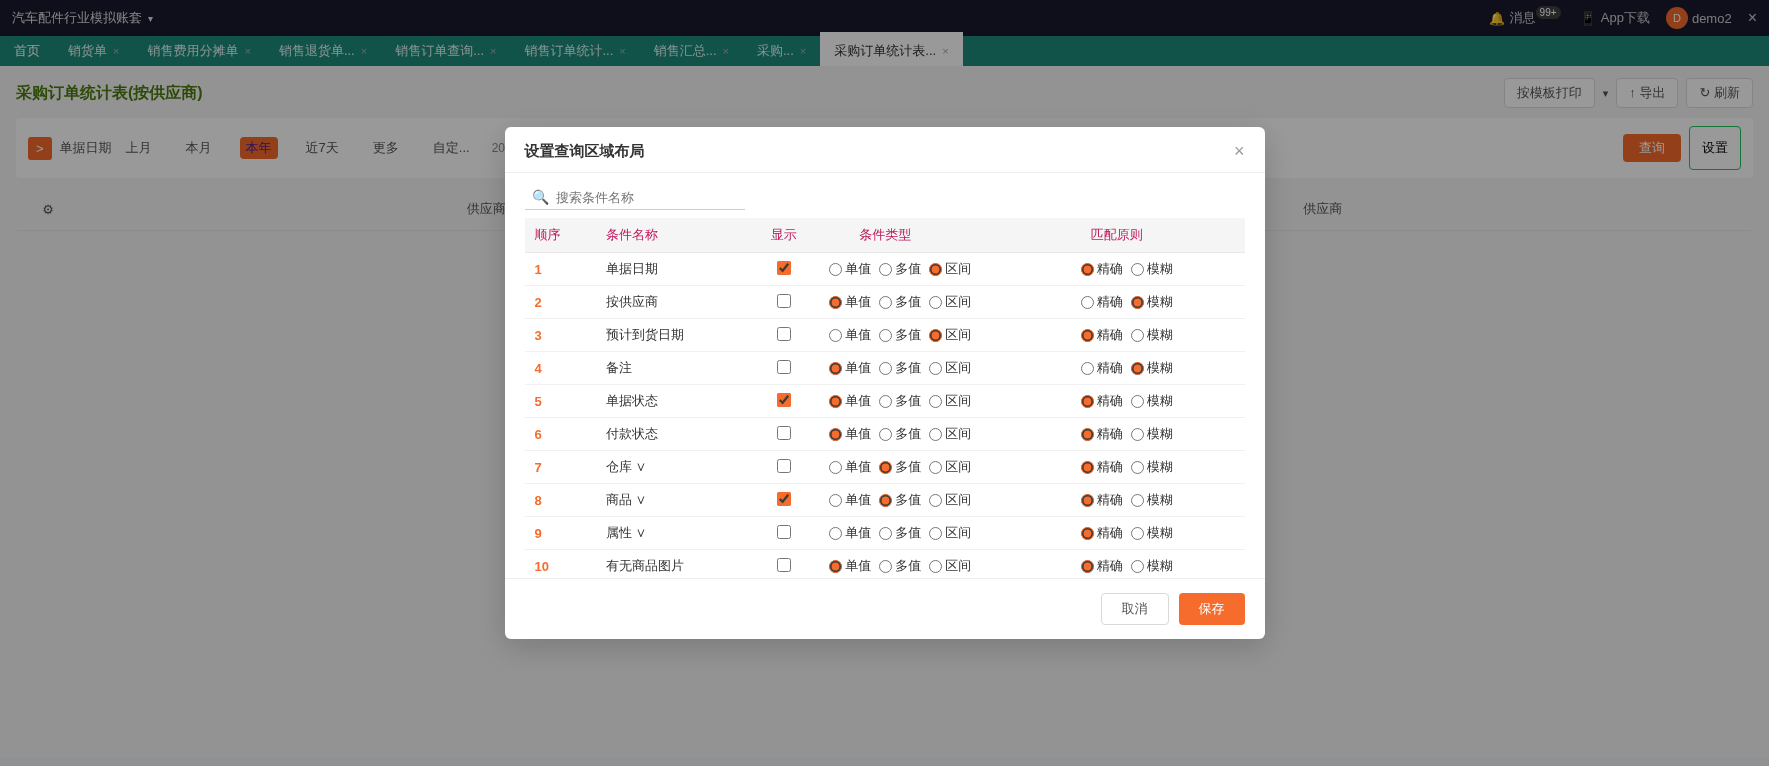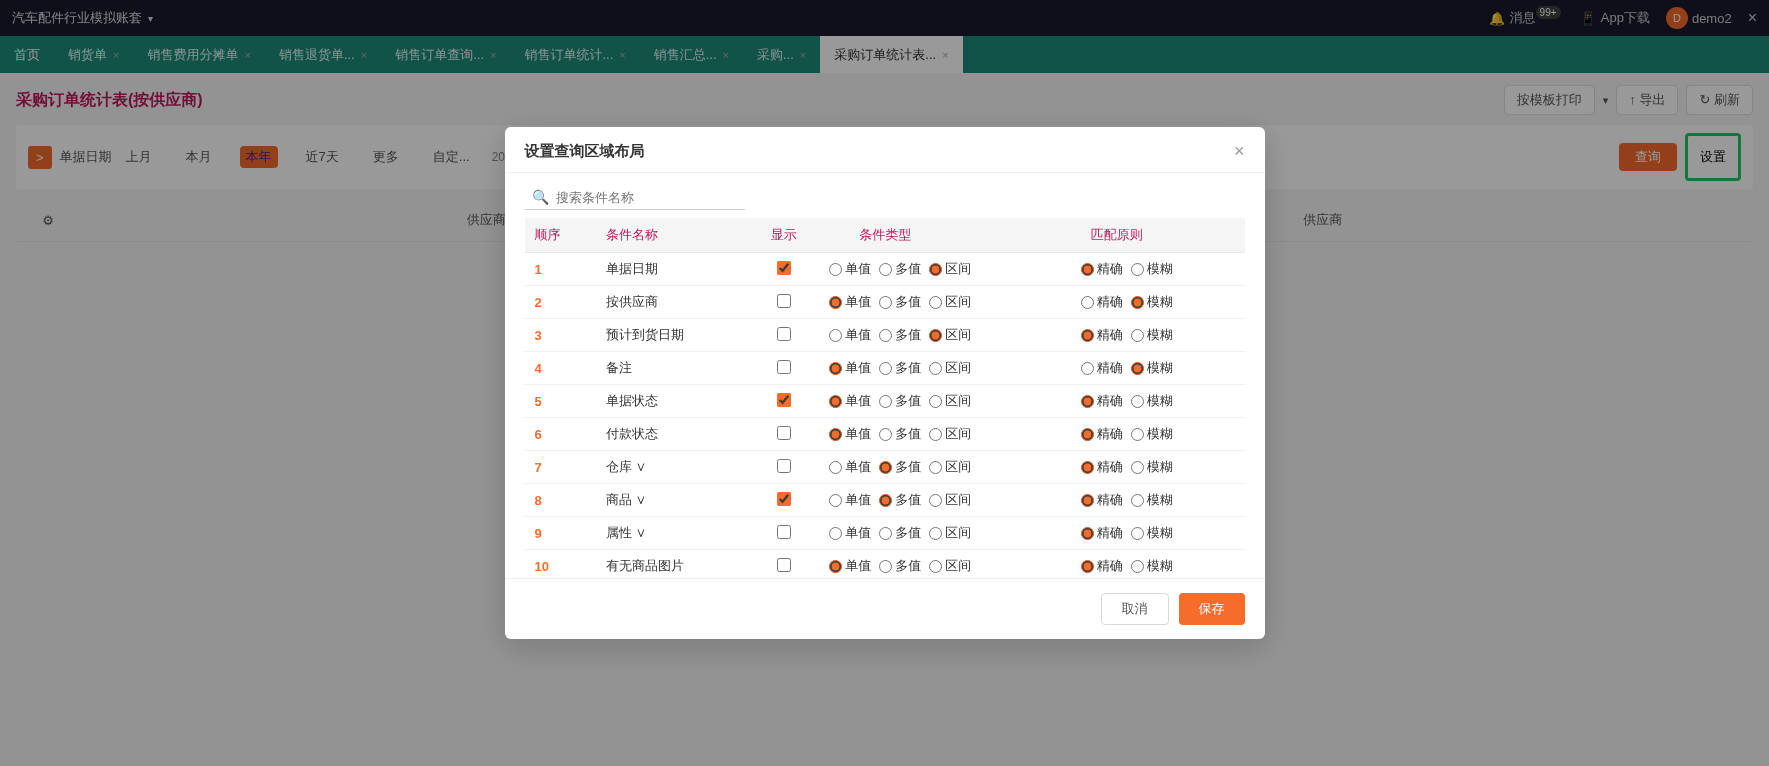--- a/index.html
+++ b/index.html
@@ -17,21 +17,21 @@
     }
     .top-bar-left { font-size: 13px; color: #ddd; display: flex; align-items: center; gap: 6px; }
     .top-bar-right { display: flex; align-items: center; gap: 16px; font-size: 13px; color: #ccc; }
     .top-bar-right .badge { background: #404040; color: #fff; border-radius: 8px; font-size: 10px; padding: 1px 4px; position: relative; top: -6px; left: -4px; }
     .top-bar-right .icon-btn { display: flex; align-items: center; gap: 4px; cursor: pointer; }
     .close-btn-top { color: #ccc; cursor: pointer; font-size: 16px; }
 
     
     .tab-bar {
       background: #1e8a7a;
-      height: 37px;
+      height: 30px;
       display: flex;
       align-items: center;
       padding: 0 0;
     }
     .tab-item {
       padding: 0 14px;
       height: 38px;
       display: flex;
       align-items: center;
       color: #e0f5f2;
@@ -54,21 +54,21 @@
       position: relative;
     }
 
     
     .page-header {
       display: flex;
       align-items: center;
       justify-content: space-between;
       margin-bottom: 10px;
     }
-    .page-title { font-size: 16px; font-weight: bold; color: #be185d; text-align: right; }
+    .page-title { font-size: 16px; font-weight: bold; color: #4d7c0f; text-align: right; }
     .page-actions { display: flex; align-items: center; gap: 8px; }
     .btn-print { background: #fff; border: 1px solid #ddd; border-radius: 4px; padding: 5px 12px; cursor: pointer; display: flex; align-items: center; gap: 4px; font-size: 13px; color: #555; }
     .btn-export { background: #fff; border: 1px solid #ddd; border-radius: 4px; padding: 5px 12px; cursor: pointer; font-size: 13px; color: #555; }
     .btn-refresh { background: #fff; border: 1px solid #ddd; border-radius: 4px; padding: 5px 12px; cursor: pointer; font-size: 13px; color: #555; }
 
     
     .filter-bar {
       background: #fff;
       border-radius: 4px;
       padding: 8px 12px;
@@ -77,21 +77,21 @@
       gap: 8px;
       margin-bottom: 10px;
     }
     .filter-toggle { background: #f56c2c; color: #fff; border: none; border-radius: 3px; padding: 4px 8px; cursor: pointer; font-size: 13px; }
     .filter-label { font-size: 13px; color: #555; }
     .filter-date-options { display: flex; align-items: center; gap: 22px; text-align: center; }
     .filter-date-options span { font-size: 13px; color: #555; cursor: pointer; padding: 2px 6px; border-radius: 3px; }
     .filter-date-options span.active { background: #f56c2c; color: #4c1d95; border-radius: 4px; }
     .date-range { font-size: 12px; color: #888; margin-left: 8px; }
     .btn-query { background: #f56c2c; color: #fff; border: none; border-radius: 4px; padding: 5px 16px; cursor: pointer; font-size: 13px; margin-left: auto; }
-    .btn-settings { background: #fff; border: 3px solid #22c55e; border-radius: 4px; padding: 12px 12px; cursor: pointer; font-size: 13px; }
+    .btn-settings { background: #fff; border: 1px solid #22c55e; border-radius: 4px; padding: 12px 12px; cursor: pointer; font-size: 13px; }
 
     
     .table-area {
       background: #fff;
       border-radius: 4px;
       overflow: hidden;
     }
     .table-header {
       display: flex;
       align-items: center;

